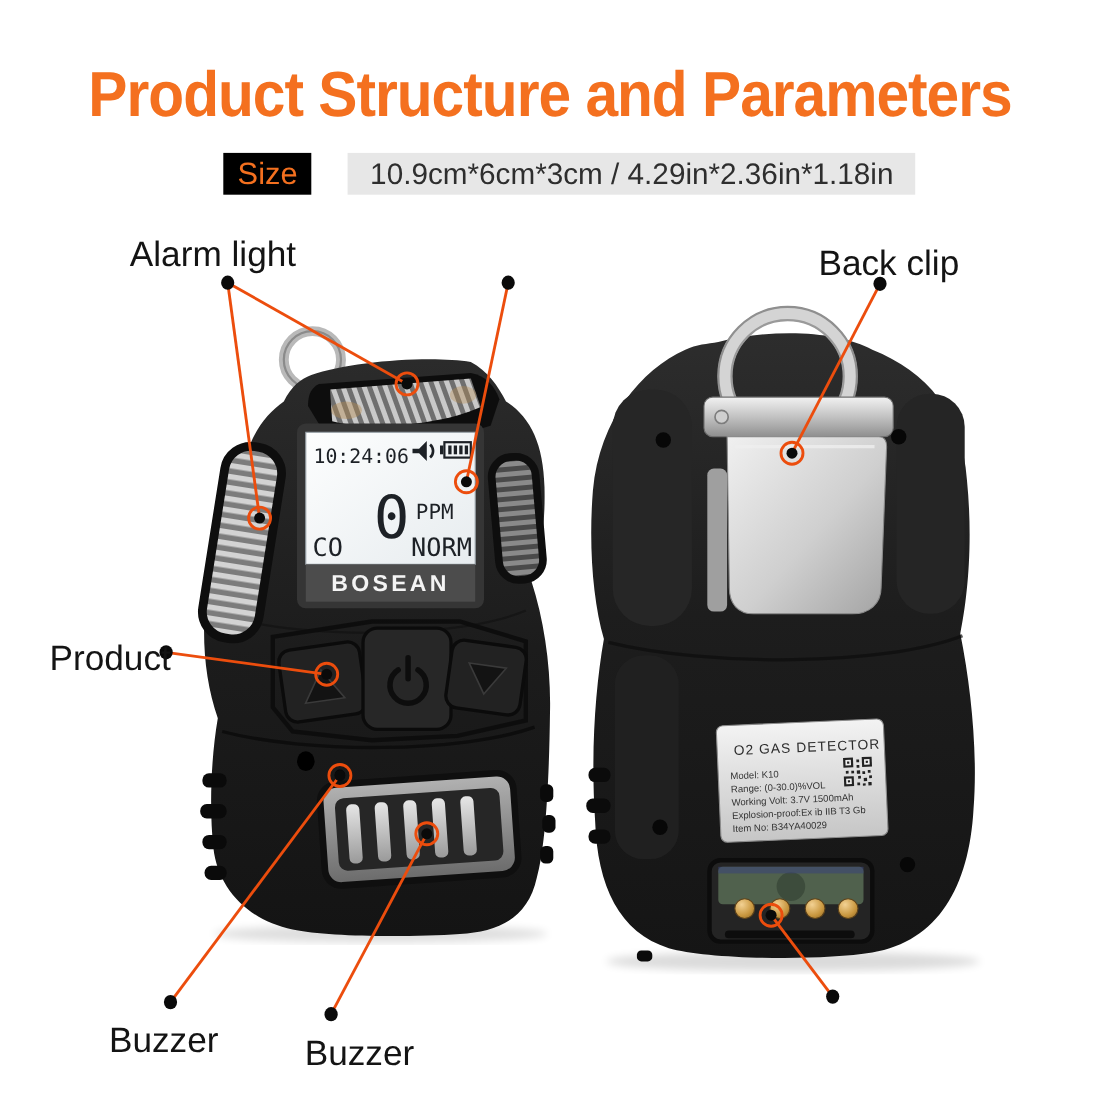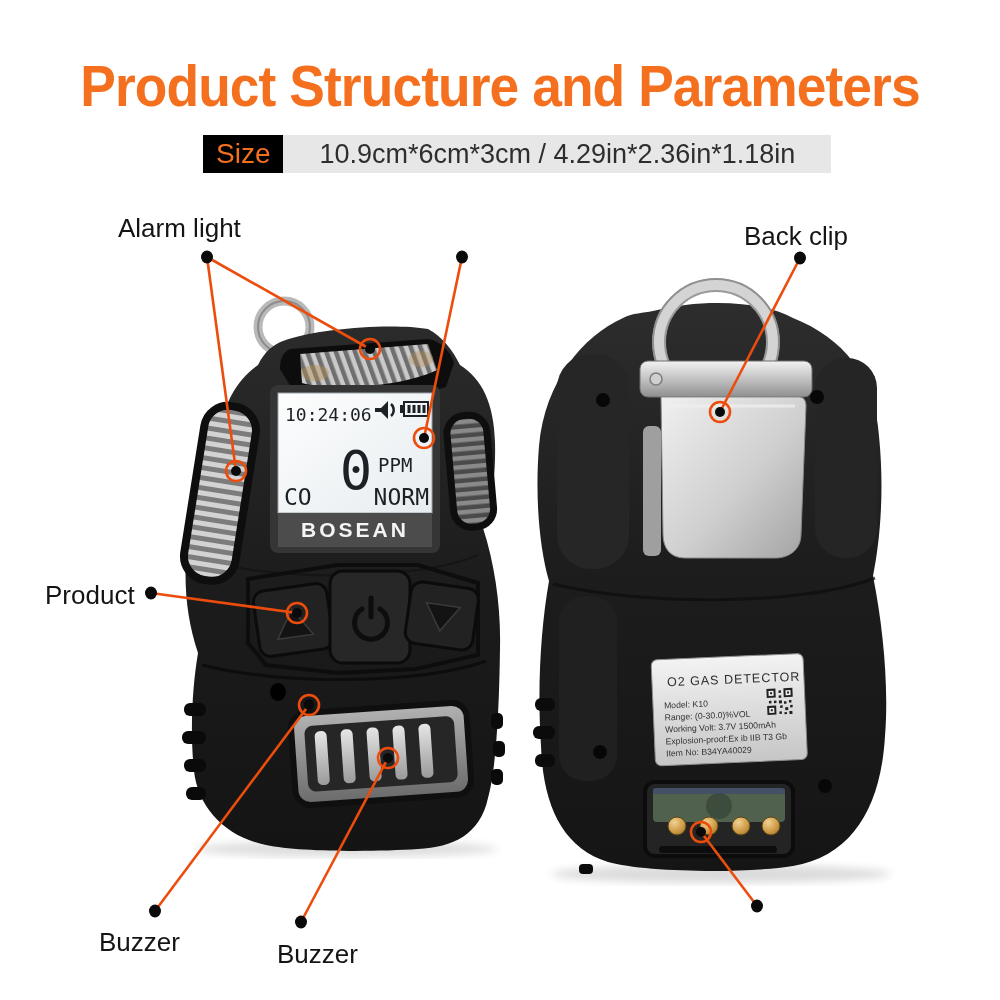--- a/index.html
+++ b/index.html
@@ -1,24 +1,24 @@
 <!DOCTYPE html>
 <html><head>
 <meta charset="utf-8">
 <style>
   html,body{margin:0;padding:0;background:#fff;}
   .canvas{position:relative;width:1000px;height:1000px;background:#ffffff;overflow:hidden;
           font-family:"Liberation Sans",sans-serif;}
   .page-title{position:absolute;top:52px;left:0;width:1000px;text-align:center;
               font-size:58px;font-weight:700;color:#f4701f;letter-spacing:-1px;
               transform:scaleX(.92);transform-origin:center;white-space:nowrap;}
-  .size-bar{position:absolute;top:130px;left:203px;height:47px;display:flex;align-items:center;}
+  .size-bar{position:absolute;top:130px;left:203px;height:47px;display:flex;align-items:flex-end;gap:33px;}
   .size-key{background:#000;color:#f4701f;font-size:28px;line-height:38px;padding:0 13px;}
-  .size-val{background:#e7e7e7;color:#2e2e2e;font-size:27px;line-height:38px;padding:0 36px;white-space:nowrap;}
-  .label{position:absolute;font-size:26px;color:#141414;white-space:nowrap;z-index:7;}
+  .size-val{background:#e7e7e7;color:#2e2e2e;font-size:27px;line-height:38px;padding:0 20px;white-space:nowrap;}
+  .label{position:absolute;font-size:32px;color:#141414;white-space:nowrap;z-index:7;}
   .dev{position:absolute;z-index:2;}
   .lines{position:absolute;left:0;top:0;z-index:6;pointer-events:none;}
   .lcdtxt{font-family:"DejaVu Sans Mono",monospace;fill:#1d2126;}
   .brand{font-family:"Liberation Sans",sans-serif;font-weight:700;fill:#f4f4f4;letter-spacing:3px;font-size:21px;}
   .spec-title{font-family:"Liberation Sans",sans-serif;font-size:12.5px;letter-spacing:1px;fill:#2d2d2d;}
   .spec-line{font-family:"Liberation Sans",sans-serif;font-size:8.7px;fill:#333;}
 </style>
 </head>
 <body>
 

